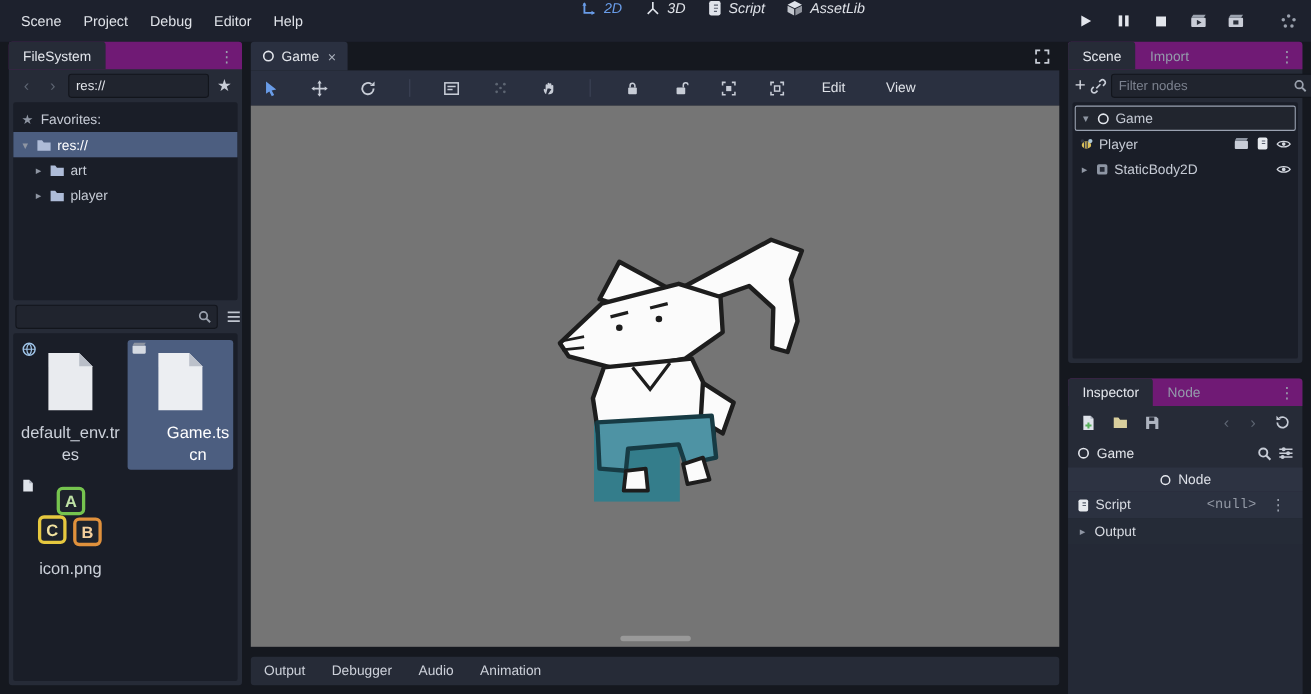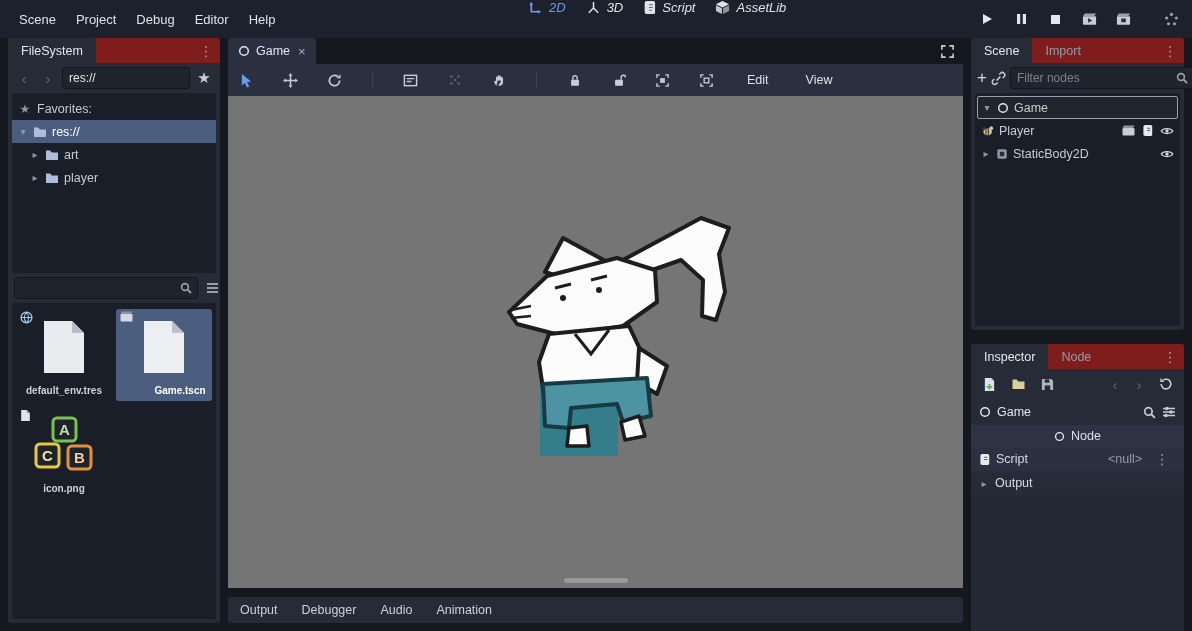--- a/index.html
+++ b/index.html
@@ -26,21 +26,21 @@
   .mode.active { color: #699ce8; }
   .runbar { margin-left: auto; display: flex; align-items: center; gap: 12px; }
   .runbtn { display: flex; align-items: center; justify-content: center; width: 22px; height: 22px; border-radius: 3px; }
   .spinner-wrap { margin-left: 14px; }
 
   svg { display: block; }
   .vmenu { color: #9aa1ae; padding: 0 7px; font-size: 14px; line-height: 1; }
 
   
   .dock { position: absolute; background: #262b37; border-radius: 3px; display: flex; flex-direction: column; }
-  .dock-tabs { display: flex; align-items: center; height: 25px; background: #7f1d1d; border-radius: 3px 3px 0 0; }
+  .dock-tabs { display: flex; align-items: center; height: 25px; background: #701a75; border-radius: 3px 3px 0 0; }
   .dtab { padding: 0 13px; height: 25px; display: flex; align-items: center; color: #949bab; font-size: 12.5px; }
   .dtab.active { background: #262b37; color: #e4e7ed; border-radius: 3px 3px 0 0; }
   .flex { flex: 1; }
 
   .panel { background: #1a1e28; margin: 0 4px; border-radius: 2px; }
 
   .navrow, .toolrow, .searchrow { display: flex; align-items: center; gap: 4px; padding: 4px 6px; }
   .navbtn { min-width: 20px; height: 22px; display: flex; align-items: center; justify-content: center; color: #c8ccd6; font-size: 15px; border-radius: 3px; }
   .navbtn.dim { color: #5d6572; }
   .pathbox {
@@ -67,21 +67,21 @@
   .star-glyph { color: #8f96a3; font-size: 12px; width: 14px; text-align: center; }
   .indent1 { padding-left: 18px; }
 
   .filegrid {
     flex: 1; margin: 0 4px 4px; background: #1a1e28; border-radius: 2px;
     display: flex; flex-wrap: wrap; align-content: flex-start; padding: 6px 4px; column-gap: 4px; row-gap: 6px;
   }
   .fcell { width: 96px; padding: 6px 2px 4px; display: flex; flex-direction: column; align-items: center; gap: 5px; border-radius: 3px; position: relative; }
   .fcell.selected { background: #4c5e80; }
   .thumb { width: 64px; height: 64px; display: flex; align-items: center; justify-content: center; }
-  .flabel { font-size: 10px; text-align: center; color: #ccd1da; max-width: 90px; word-break: break-all; line-height: 1.3; font-weight: bold; }
+  .flabel { font-size: 15px; text-align: center; color: #ccd1da; max-width: 90px; word-break: break-all; line-height: 1.3; }
   .fcell.selected .flabel { color: #ffffff; margin-left: 32px; }
   .fbadge { position: absolute; left: 4px; top: 2px; }
 
   
   .center { position: absolute; left: 228px; top: 38px; width: 735px; height: 585px; display: flex; flex-direction: column; }
   .viewtabs { height: 26px; display: flex; align-items: flex-end; }
   .vtab {
     display: flex; align-items: center; gap: 6px; padding: 0 10px; height: 26px;
     background: #2a3040; border-radius: 3px 3px 0 0; color: #e4e7ec; font-size: 12.5px;
   }
@@ -107,21 +107,21 @@
   .srow.focus { border: 1px solid #9aa2b1; border-radius: 2px; background: rgba(255,255,255,0.03); }
   .rowicons { margin-left: auto; display: flex; align-items: center; gap: 7px; }
 
   
   .inspectordock { right: 8px; top: 344px; width: 213px; height: 289px; }
   .objrow { display: flex; align-items: center; gap: 6px; height: 26px; padding: 0 8px; font-size: 12.5px; color: #e2e5ea; }
   .sectionbar { height: 22px; background: #2d3342; display: flex; align-items: center; justify-content: center; gap: 6px; color: #dde0e7; font-size: 12.5px; }
   .proprow { display: flex; align-items: center; gap: 6px; height: 24px; padding: 0 8px; font-size: 12.5px; color: #d8dbe2; }
   .proprow.alt1 { background: #2b3140; }
   .proprow.alt2 { background: #252b37; }
-  .propvalue { margin-left: auto; color: #9298a4; }
+  .propvalue { margin-left: auto; color: #9298a4; font-family: Liberation Mono, monospace; }
   .restpanel { flex: 1; background: #242936; border-radius: 0 0 3px 3px; }
 </style>
 </head>
 <body>
 
 <div class="app">
 
   <header class="topbar">
     <nav class="menus">
       <span class="menu-item">Scene</span>

